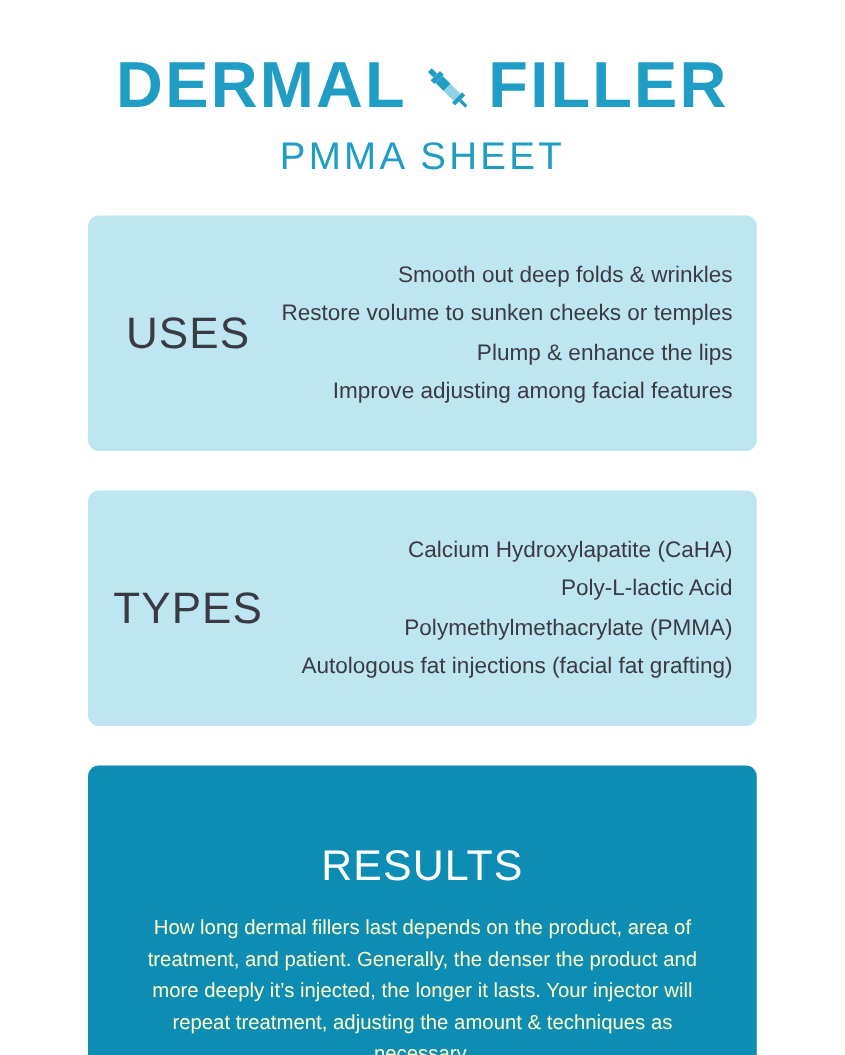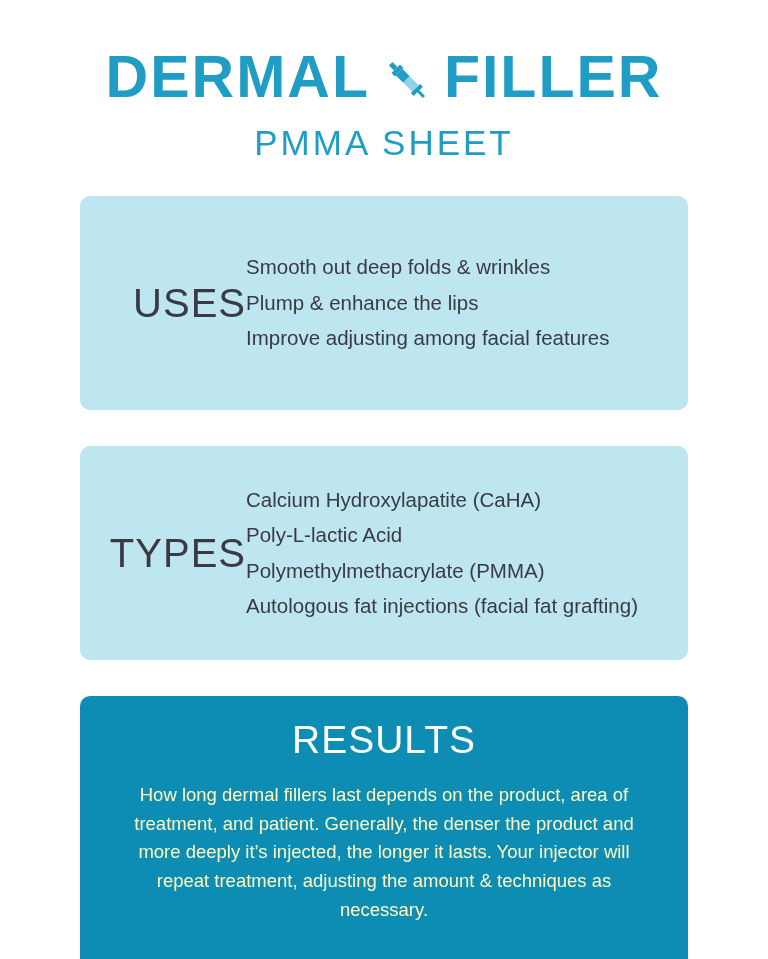--- a/index.html
+++ b/index.html
@@ -72,32 +72,33 @@
     padding: 18px 22px 18px 16px;
   }
   .panel-types {
     margin-top: 36px;
     min-height: 214px;
     padding: 18px 22px 18px 16px;
   }
   .panel-label {
     flex: 0 0 auto;
     width: 150px;
-    text-align: right;
+    text-align: center;
     font-size: 40px;
     font-weight: 400;
     letter-spacing: 1px;
     color: #3a3a45;
     line-height: 1;
   }
   .panel-list {
     flex: 1 1 auto;
     list-style: none;
     margin: 0;
     padding: 0;
+    text-align: right;
   }
   .panel-list li {
     font-size: 20.5px;
     color: #3a3a45;
     line-height: 1.0;
     padding: 7.5px 0;
     white-space: nowrap;
   }
 
   
@@ -109,20 +110,21 @@
     padding: 24px 34px 30px 34px;
     text-align: center;
   }
   .results-title {
     color: #ffffff;
     font-size: 39px;
     font-weight: 400;
     letter-spacing: 1px;
     line-height: 1;
     margin-bottom: 22px;
+    margin-top: 48px;
   }
   .results-body {
     color: #fef9c3;
     font-size: 18.5px;
     line-height: 1.55;
     margin: 17px auto;
     max-width: 540px;
   }
 </style>
 </head>
@@ -147,20 +149,21 @@
       </span>
       <span class="title-word">FILLER</span>
     </div>
     <div class="subtitle">PMMA SHEET</div>
   </div>
 
   <div class="panel panel-light panel-uses">
     <div class="panel-label">USES</div>
     <ul class="panel-list">
       <li>Smooth out deep folds &amp; wrinkles</li>
+      <li>Restore volume to sunken cheeks or temples</li>
       <li>Plump &amp; enhance the lips</li>
       <li>Improve adjusting among facial features</li>
     </ul>
   </div>
 
   <div class="panel panel-light panel-types">
     <div class="panel-label">TYPES</div>
     <ul class="panel-list">
       <li>Calcium Hydroxylapatite (CaHA)</li>
       <li>Poly-L-lactic Acid</li>

